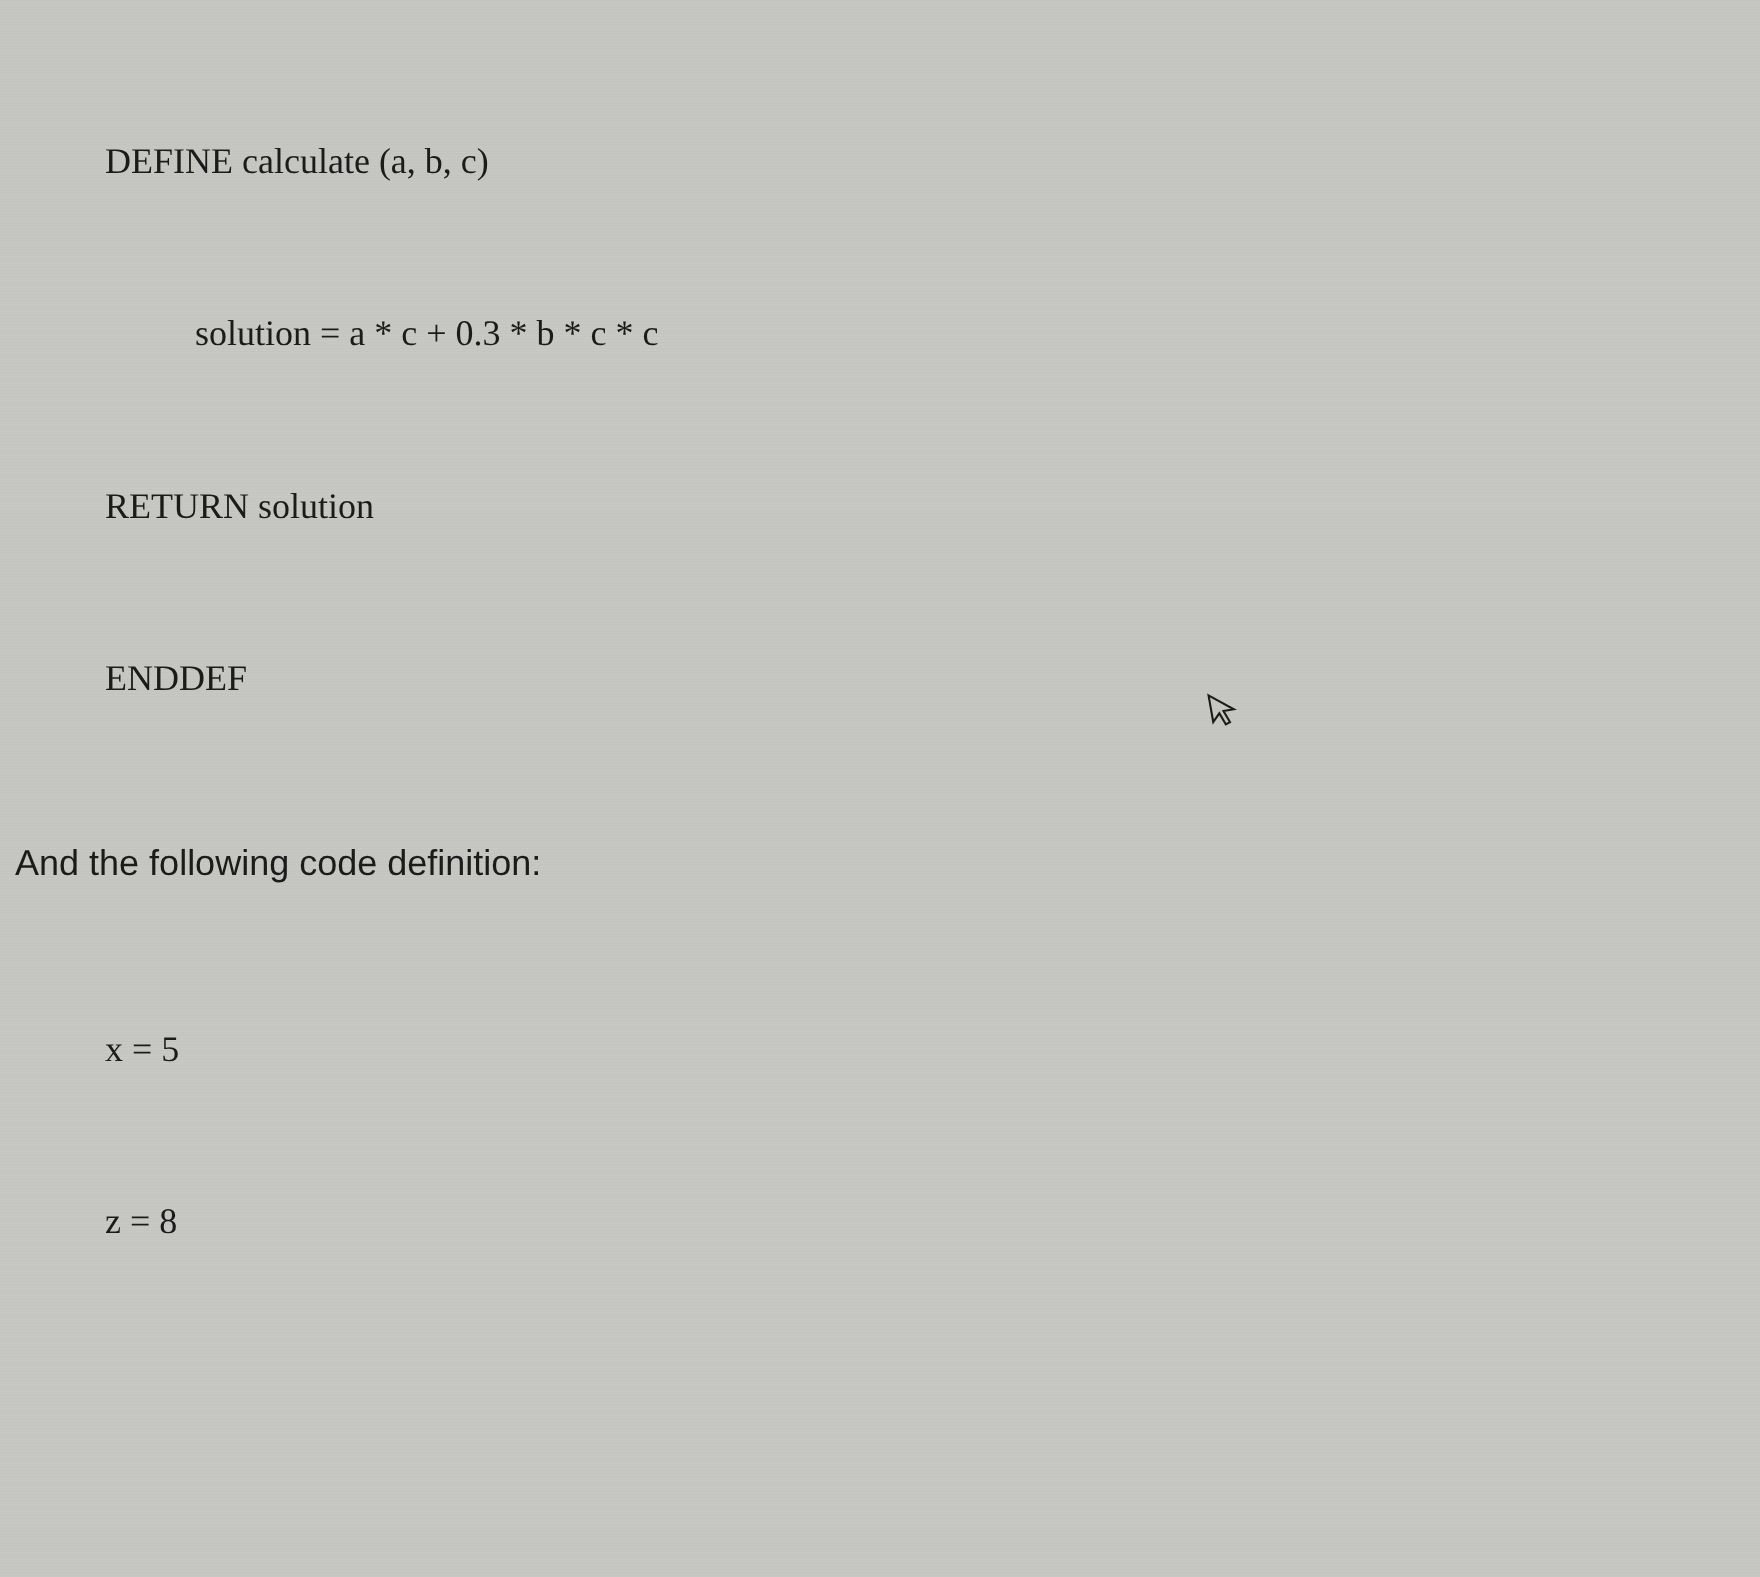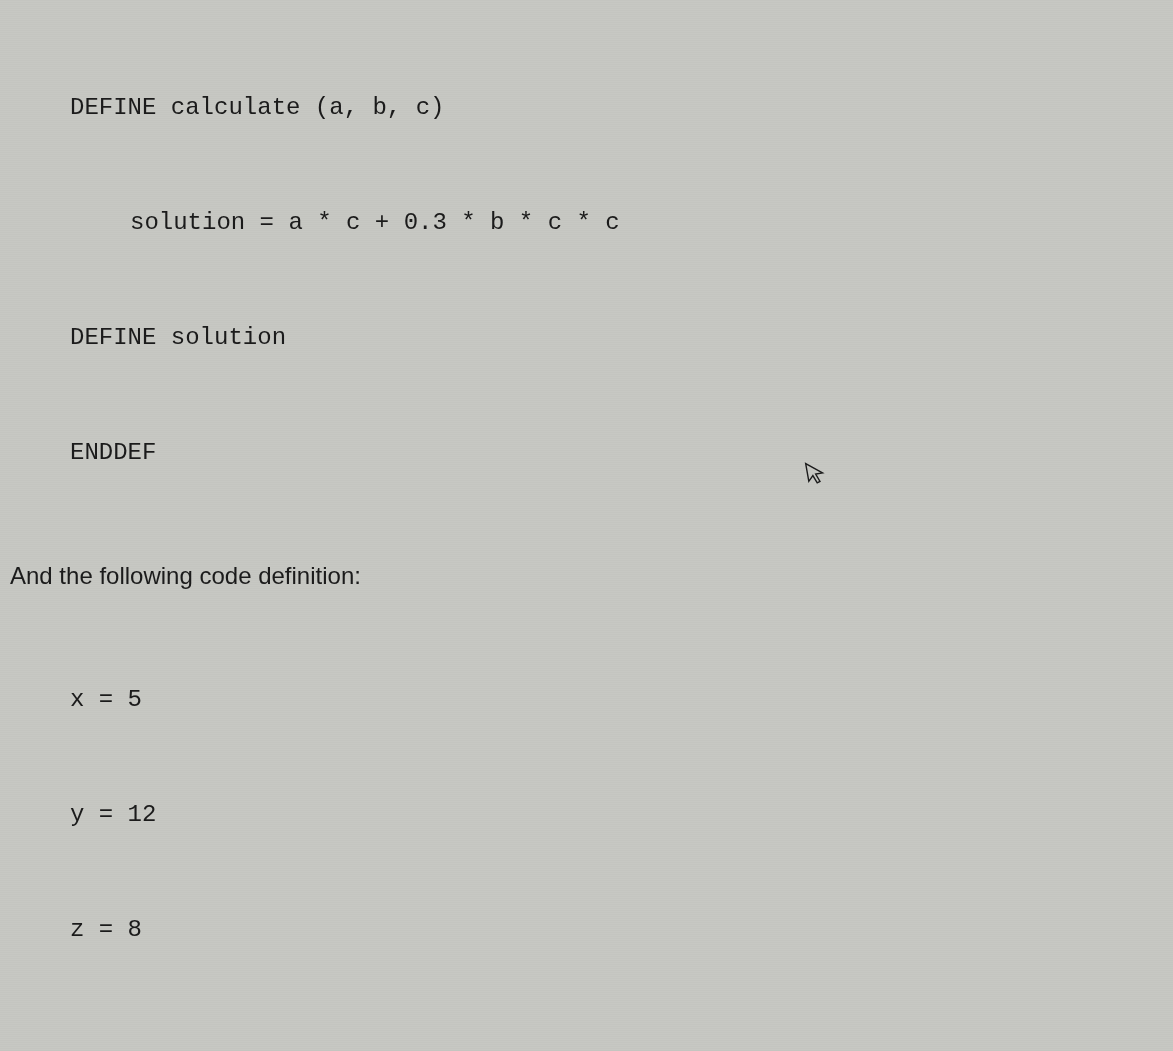--- a/index.html
+++ b/index.html
@@ -20,21 +20,21 @@
   .question-stem {
     padding: 8px 10px 0 10px;
     color: #1b1b1b;
     font-size: 24px;
     line-height: 1.45;
   }
   .question-stem p {
     margin: 0 0 10px 0;
   }
   .code-block {
-    font-family: Liberation Mono, monospace;
+    font-family: Liberation Serif, serif;
     font-size: 24px;
     color: #1b1b1b;
     white-space: pre;
     margin: 4px 0 10px 0;
     line-height: 1.6;
   }
   .indent1 { padding-left: 60px; }
   .indent2 { padding-left: 120px; }
   .cursor {
     position: absolute;
@@ -47,29 +47,28 @@
   }
 </style>
 </head>
 <body>
 
 <div class="question-stem">
 
   <div class="code-block">
     <div class="indent1">DEFINE calculate (a, b, c)</div>
     <div class="indent2">solution = a * c + 0.3 * b * c * c</div>
-    <div class="indent1">DEFINE solution</div>
+    <div class="indent1">RETURN solution</div>
     <div class="indent1">ENDDEF</div>
   </div>
 
   <p>And the following code definition:</p>
 
   <div class="code-block">
     <div class="indent1">x = 5</div>
-    <div class="indent1">y = 12</div>
     <div class="indent1">z = 8</div>
     
     
   </div>
 
 </div>
 
 <span class="cursor">
   <svg width="20" height="26" viewBox="0 0 20 26">
     <path d="M2 2 L2 20 L7 15 L10 23 L13 22 L10 14 L17 14 Z" fill="none" stroke="#1b1b1b" stroke-width="1.4"></path>

